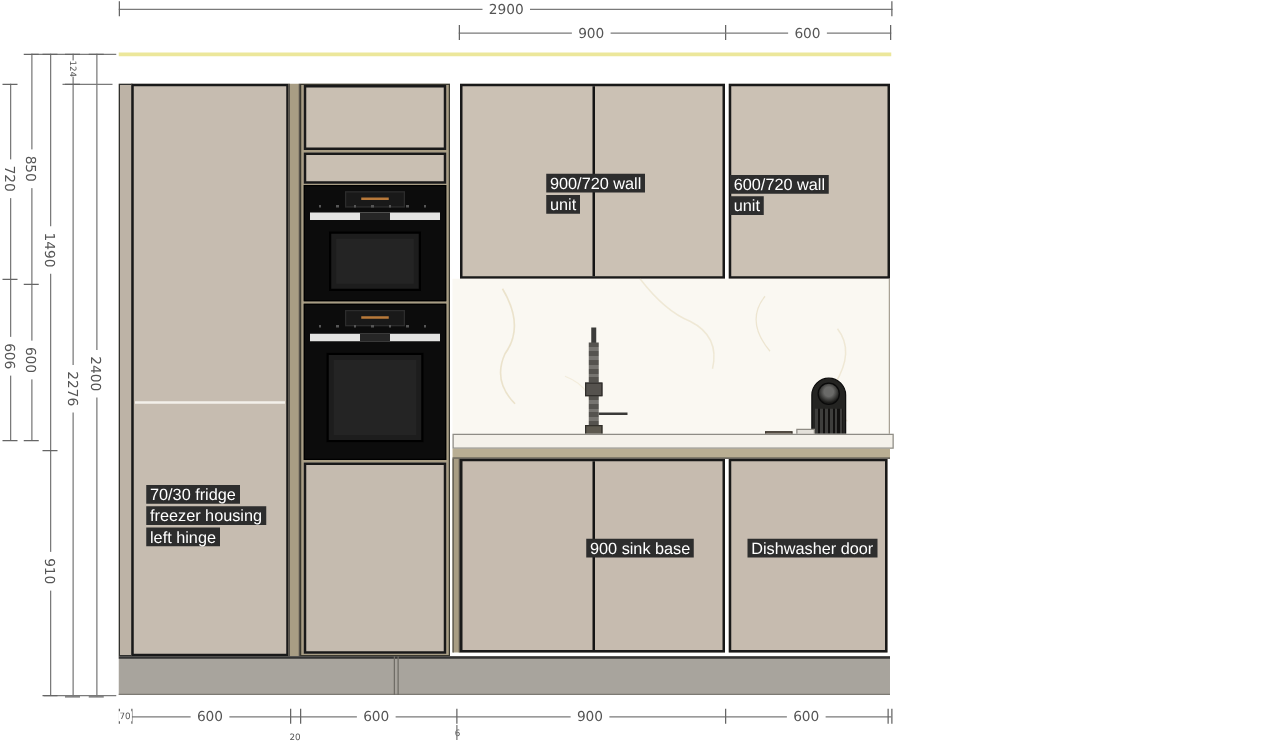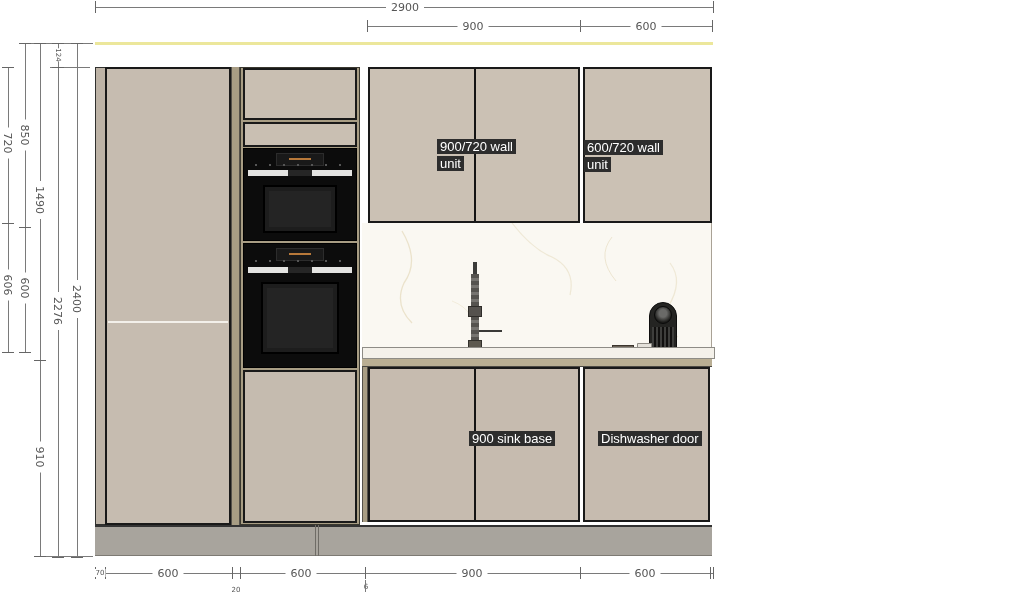--- a/index.html
+++ b/index.html
@@ -108,20 +108,23 @@
     <div class="th" style="left:71px;top:43px;"></div>
     <div class="th" style="left:71px;top:557px;"></div>
     <div class="dlabv" style="left:70px;top:299px;">2400</div>
   </div>
 
   <div class="abs" style="left:95px;top:42px;width:618px;height:3px;background:#ece79b;"></div>
 
   <div class="thinpanel" style="left:95px;top:67px;width:11px;height:458px;"></div>
   <div class="panel" style="left:105px;top:67px;width:126px;height:458px;background:#c6bcb0;"></div>
   <div class="abs" style="left:108px;top:321px;width:120px;height:2px;background:#f3f0ea;"></div>
+  <div class="anno" style="left:117px;top:387px;width:96px;">
+    <span>70/30 fridge freezer housing left hinge</span>
+  </div>
 
   <div class="filler" style="left:231px;top:67px;width:9px;height:458px;"></div>
 
   <div class="abs" style="left:240px;top:67px;width:120px;height:458px;background:#a89d84;border:1px solid #3a382f;"></div>
   <div class="panel" style="left:243px;top:68px;width:114px;height:52px;background:#c9bfb2;"></div>
   <div class="panel" style="left:243px;top:122px;width:114px;height:25px;background:#c9bfb2;"></div>
 
   <div class="oven" style="left:243px;top:148px;width:114px;height:93px;">
     <div class="oven-display">
         <i></i>

